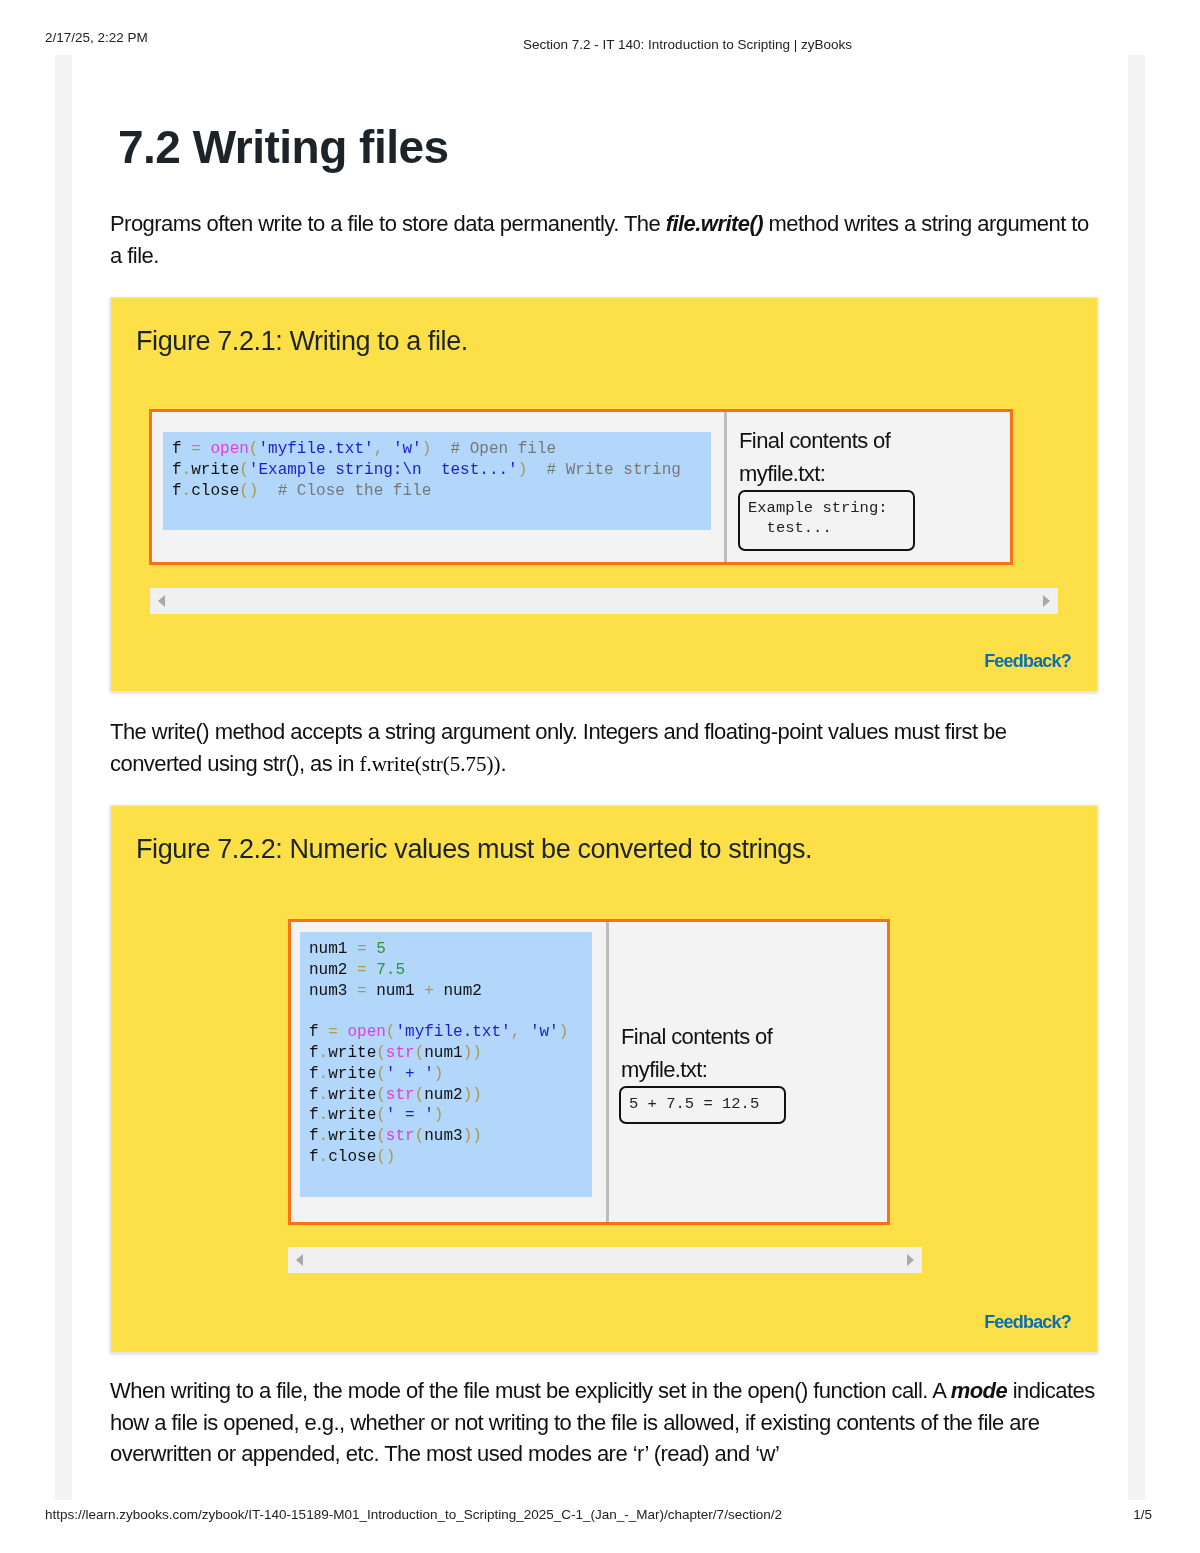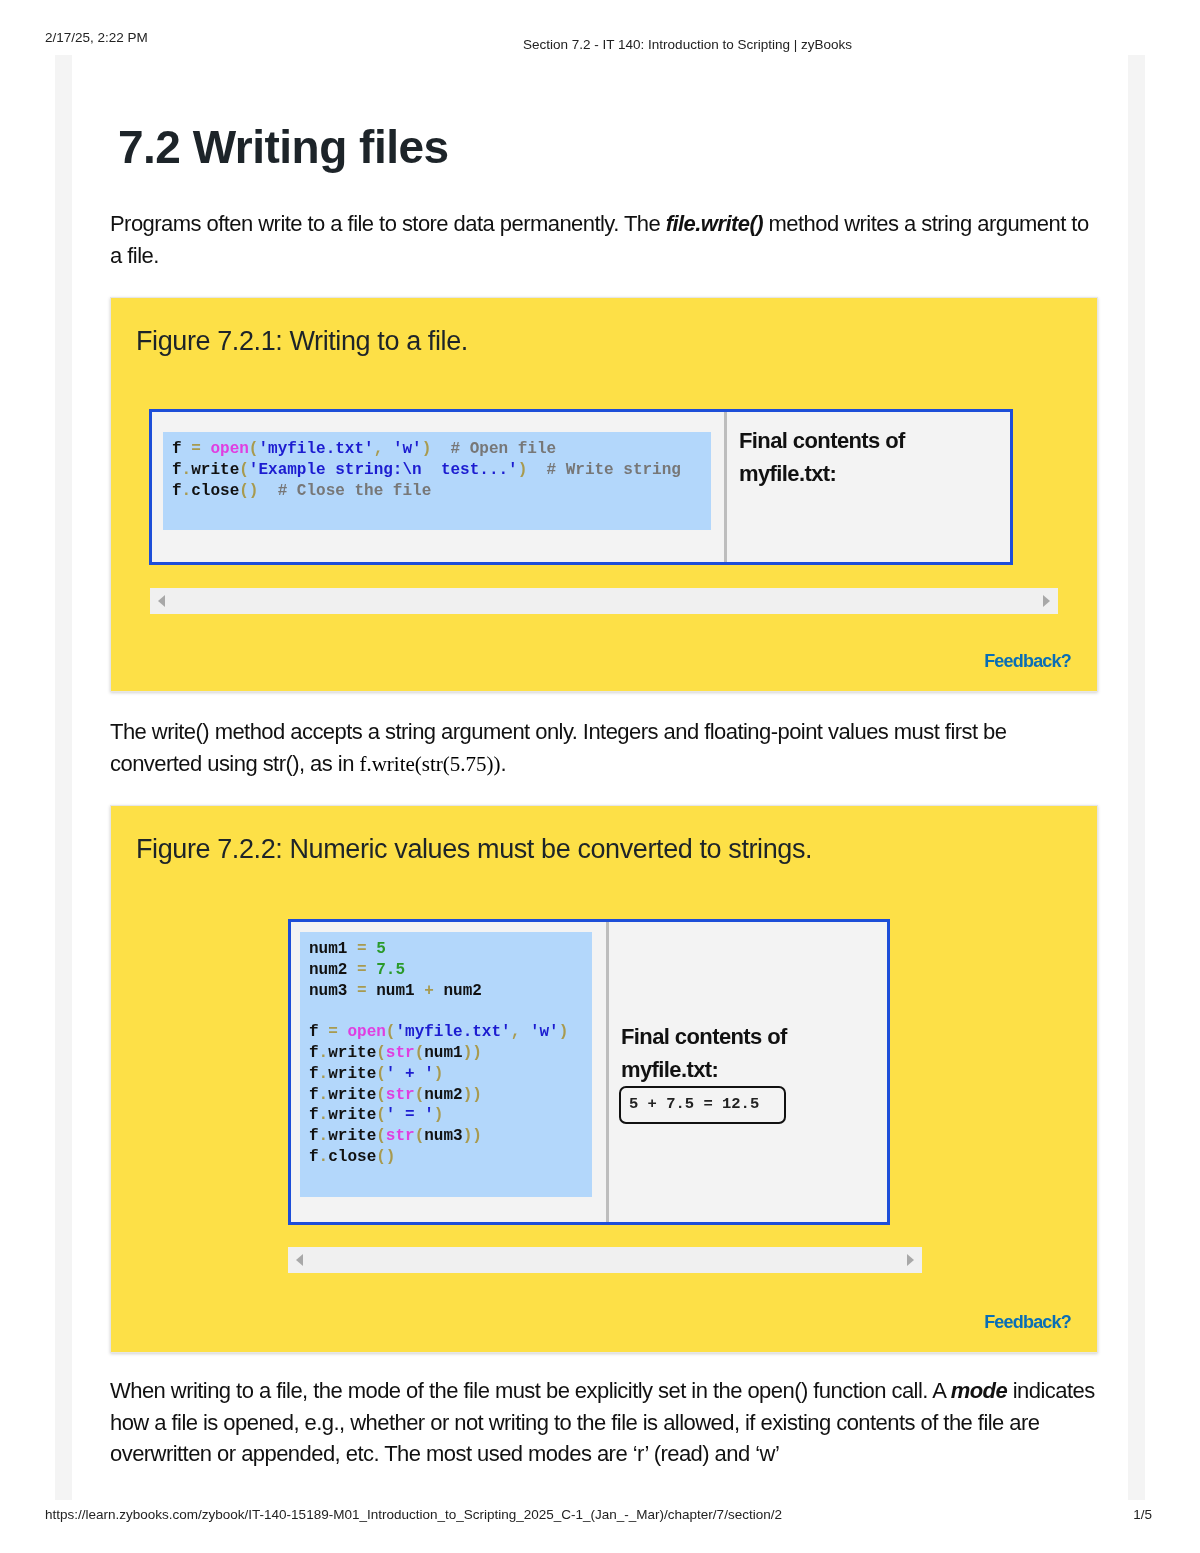--- a/index.html
+++ b/index.html
@@ -14,21 +14,21 @@
   .side-bar { position:absolute; top:55px; width:17px; height:1445px; background:#f4f4f4; }
   .side-left { left:55px; }
   .side-right { left:1128px; }
   .content { position:absolute; left:110px; top:0; width:990px; }
   h1.section-title { position:absolute; left:0; top:112px; margin:8px; font-size:46px; font-weight:bold; letter-spacing:-0.5px; color:#1d2429; white-space:nowrap; }
   .para { position:absolute; left:0; margin:0; font-size:22px; line-height:31.5px; color:#111; letter-spacing:-0.55px; }
   .para b i { font-weight:bold; }
   .code-inline { font-family:Liberation Serif, serif; font-size:21px; color:#000000; letter-spacing:0; }
   .figure-card { position:absolute; left:0; width:986px; background:#fde047; border:1px solid #e6e6e6; box-shadow:0 1px 3px rgba(0,0,0,0.18); }
   .figure-title { position:absolute; left:25px; font-size:27px; color:#1d2429; letter-spacing:-0.4px; white-space:nowrap; }
-  .anim-table { position:absolute; display:flex; border:3px solid #1d4ed8; background:#f3f3f3; box-sizing:border-box;font-weight:bold; }
+  .anim-table { position:absolute; display:flex; border:3px solid #f97316; background:#f3f3f3; box-sizing:border-box; }
   .code-cell { position:relative; box-sizing:border-box; border-right:3px solid #bdbdbd; }
   .code-block { position:absolute; background:#b3d7fb; font-family:"Liberation Mono", monospace; font-size:16px; line-height:20.8px; color:#111; padding:7px 9px; box-sizing:border-box; white-space:pre-wrap; word-break:break-all; }
   .kw { color:#e03ee0; }
   .str { color:#1c1cd0; }
   .cm { color:#777; }
   .pn { color:#a89a4f; }
   .num { color:#2a9a2a; }
   .result-cell { position:relative; box-sizing:border-box; }
   .result-label { position:absolute; left:12px; font-size:22px; line-height:33px; color:#111; letter-spacing:-0.6px; }
   .file-box { position:absolute; border:2px solid #111; border-radius:7px; background:#f3f3f3; font-family:"Liberation Mono", monospace; font-size:15.5px; line-height:20px; padding:6px 8px; white-space:pre; color:#222; box-sizing:border-box; }
@@ -59,20 +59,22 @@
     <div class="figure-title" style="top:28px;">Figure 7.2.1: Writing to a file.</div>
 
     <div class="anim-table" style="left:38px; top:111px; width:864px; height:156px;">
       <div class="code-cell" style="width:575px; height:150px;">
         <div class="code-block" style="left:11px; top:20px; width:548px; height:98px;"><span>f <span class="pn">=</span> <span class="kw">open</span><span class="pn">(</span><span class="str">'myfile.txt'</span><span class="pn">,</span> <span class="str">'w'</span><span class="pn">)</span>  <span class="cm"># Open file</span></span>
 <span>f<span class="pn">.</span>write<span class="pn">(</span><span class="str">'Example string:\n  test...'</span><span class="pn">)</span>  <span class="cm"># Write string</span></span>
 <span>f<span class="pn">.</span>close<span class="pn">()</span>  <span class="cm"># Close the file</span></span></div>
       </div>
       <div class="result-cell" style="width:283px; height:150px;">
         <div class="result-label" style="top:12px; width:210px;">Final contents of myfile.txt:</div>
+        <div class="file-box" style="left:11px; top:78px; width:177px; height:61px;">Example string:
+  test...</div>
       </div>
     </div>
 
     <div class="scrollbar" style="left:39px; top:290px; width:908px;">
       <span class="sb-arrow sb-left"></span>
       <span class="sb-arrow sb-right"></span>
     </div>
 
     <a class="feedback-link" style="top:353px;">Feedback?</a>
   </div>

